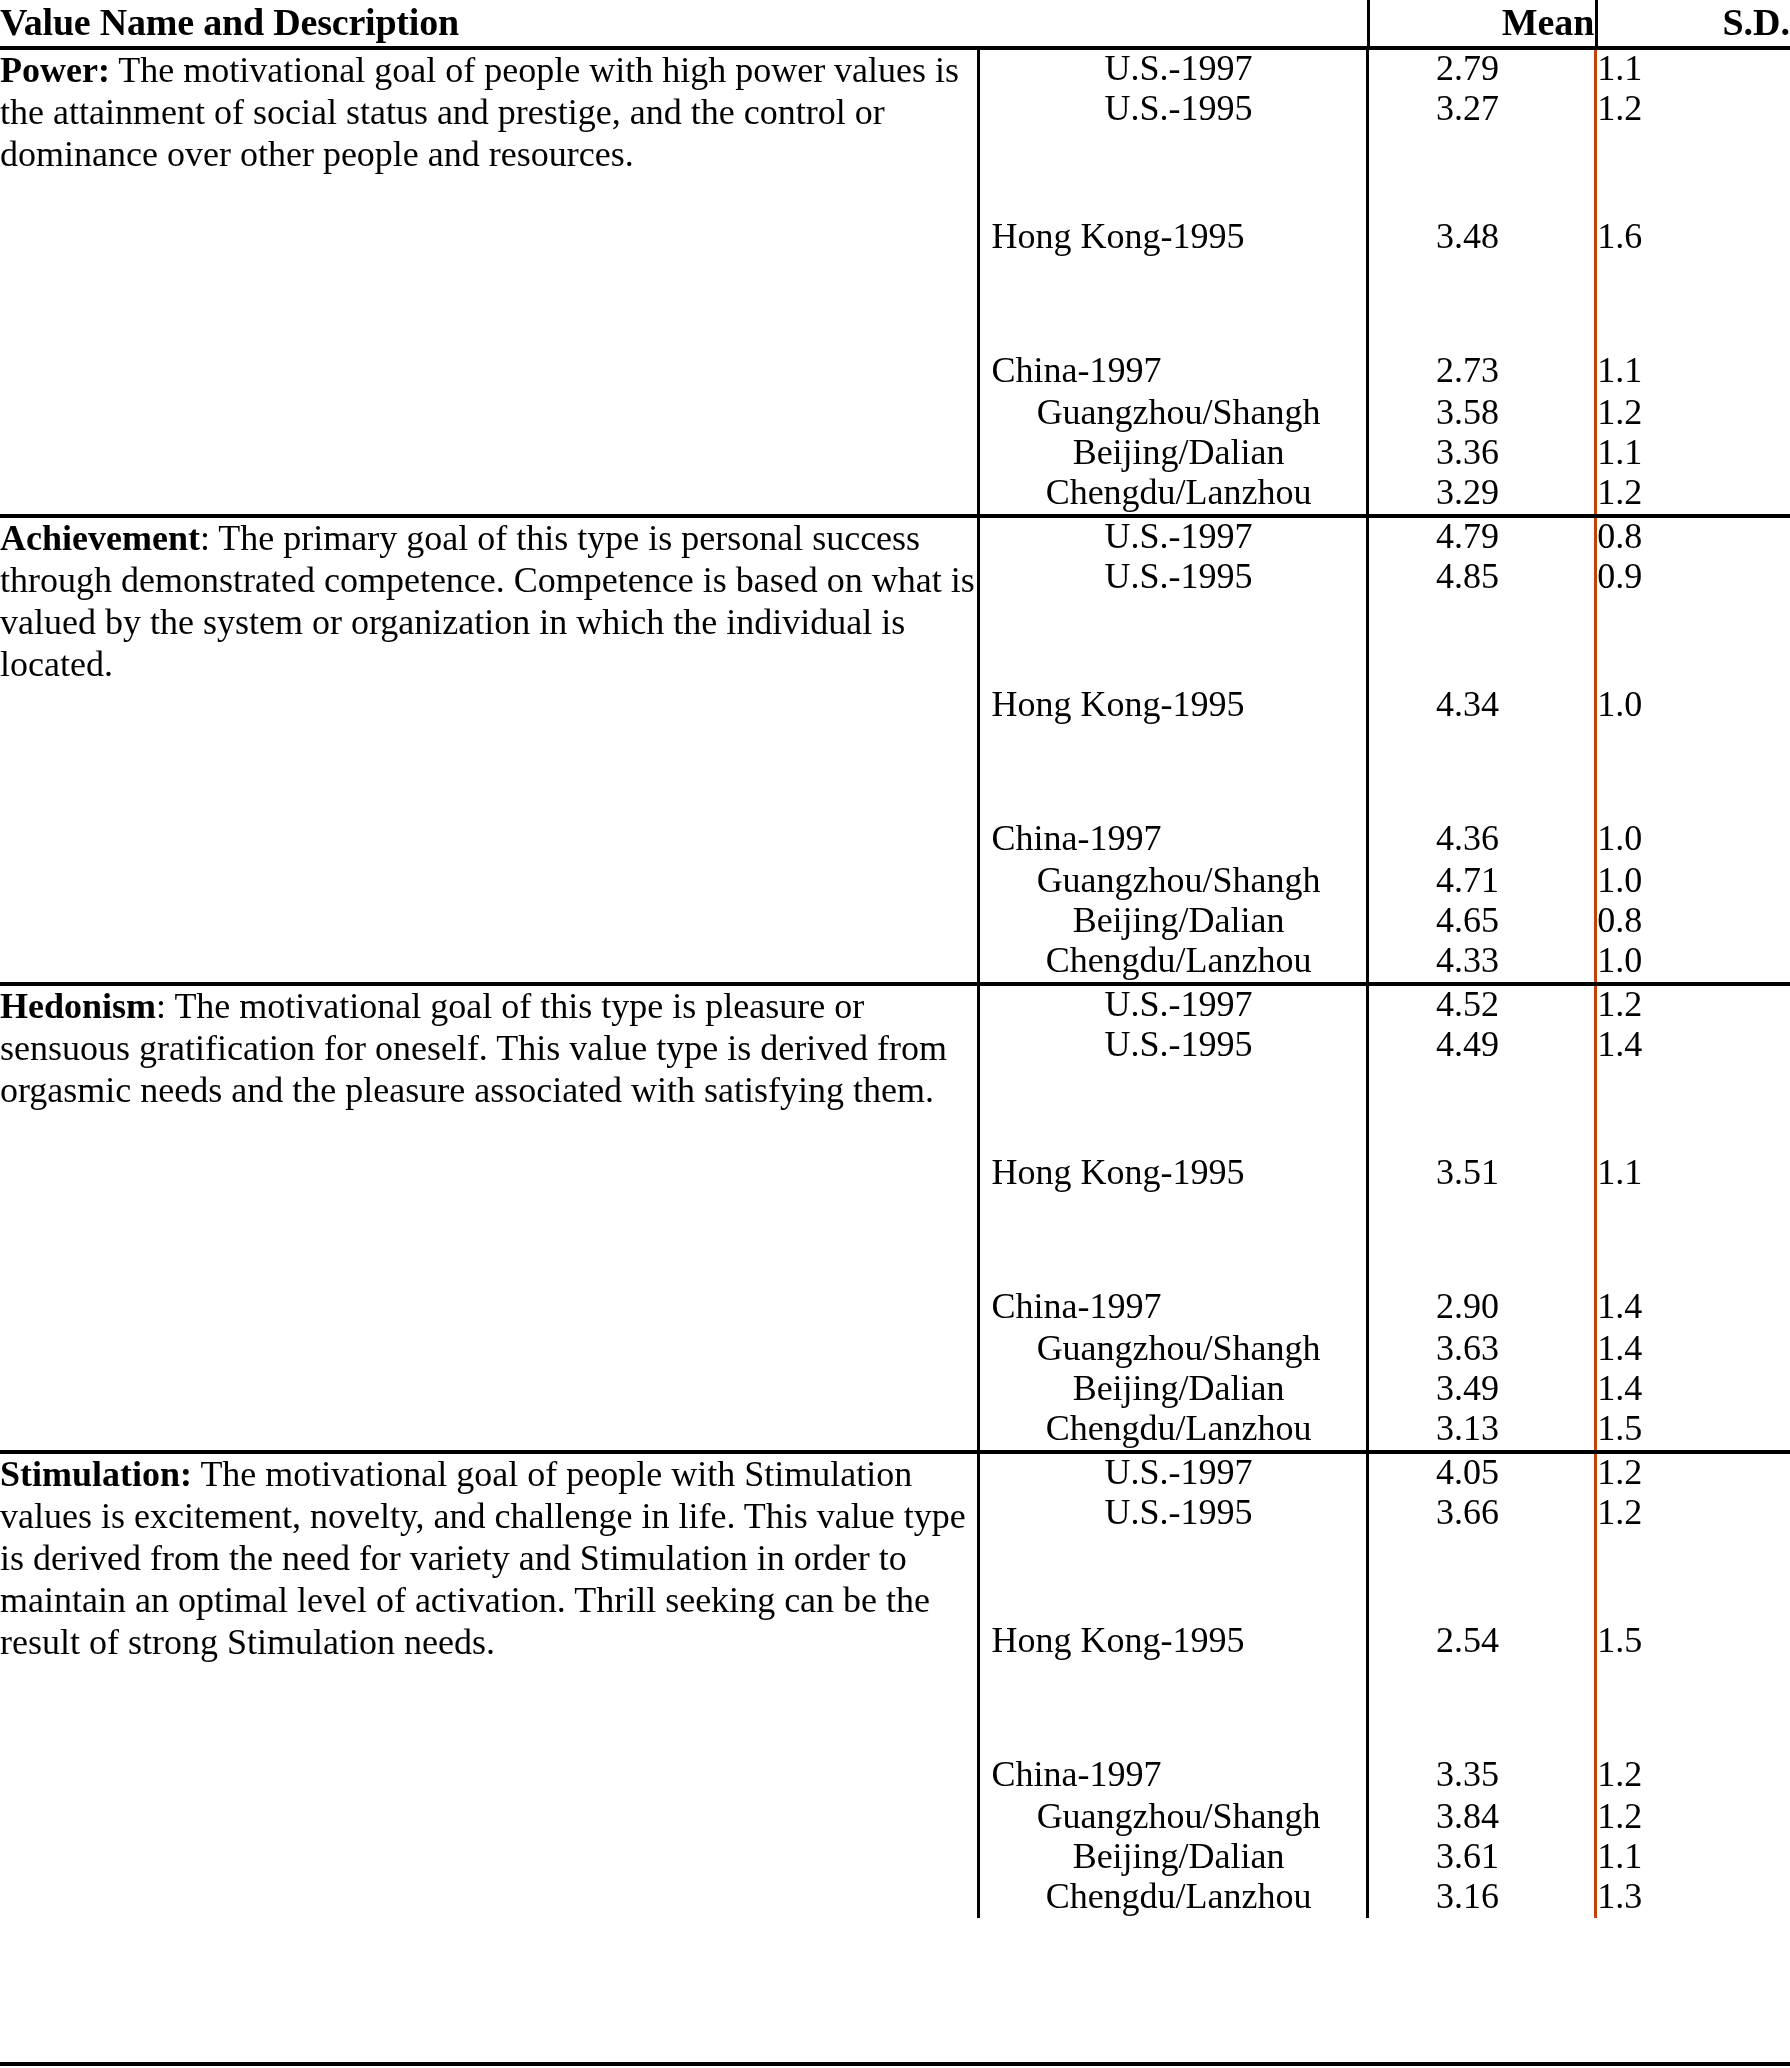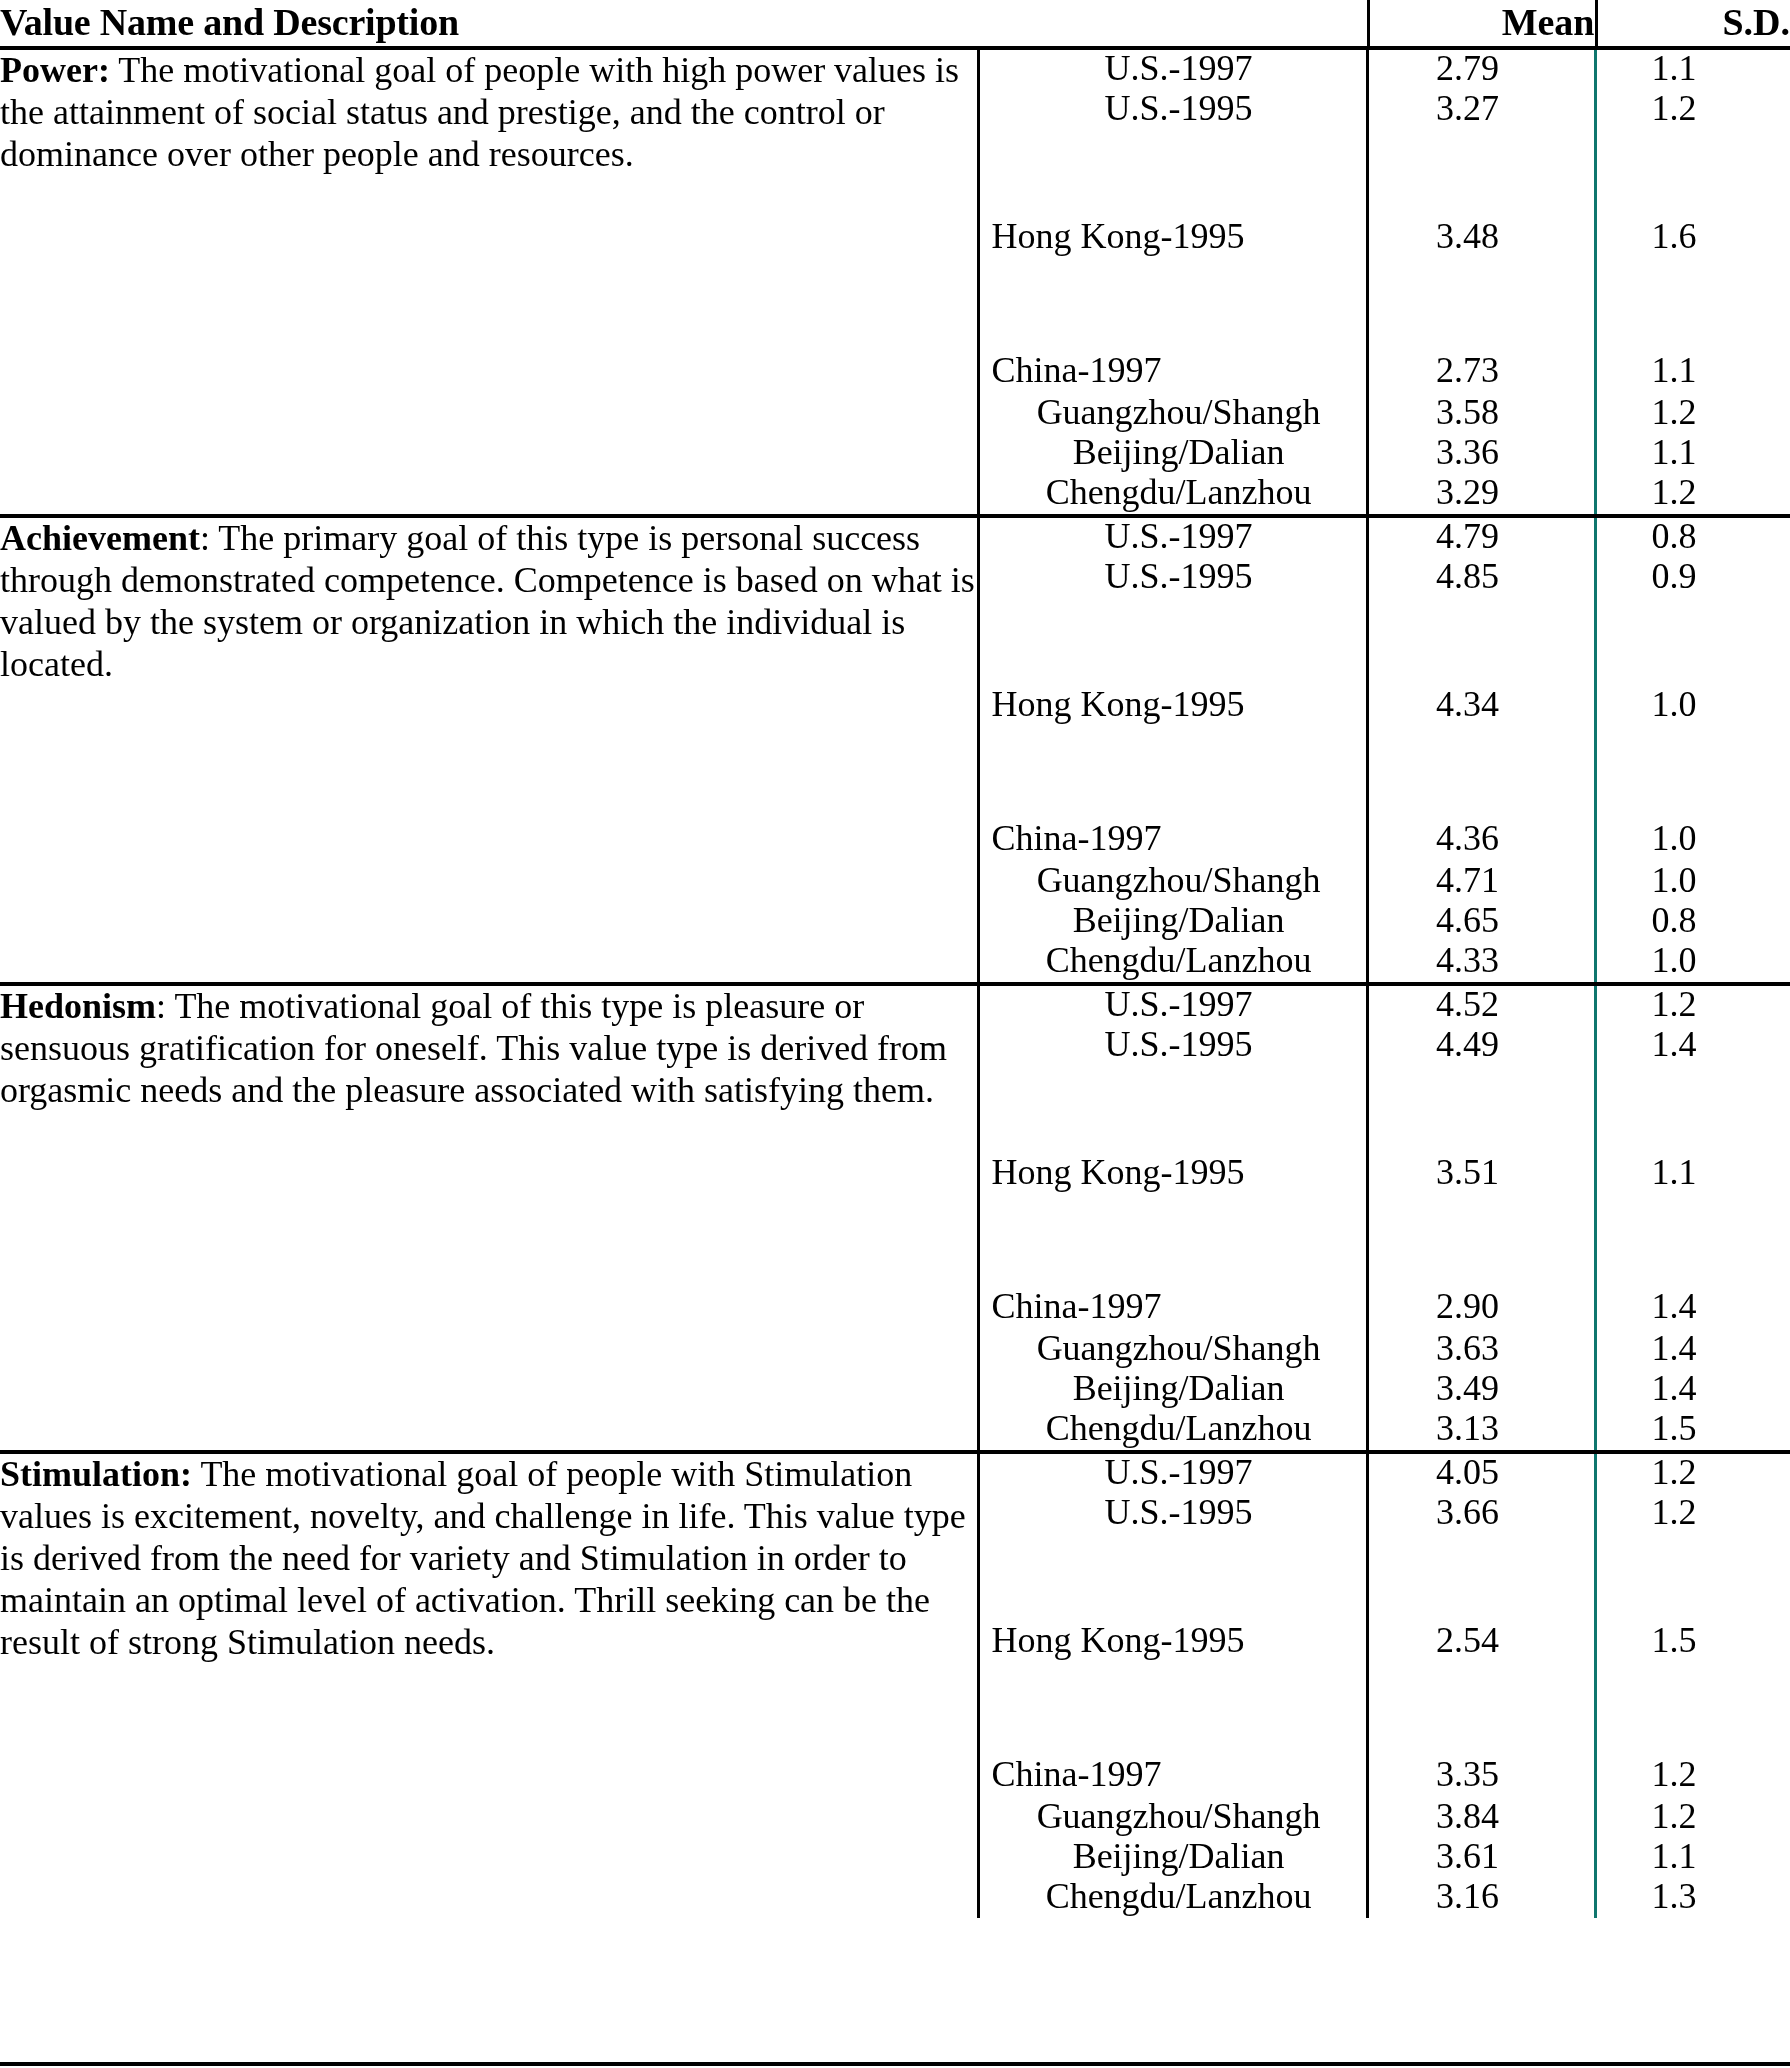--- a/index.html
+++ b/index.html
@@ -107,22 +107,22 @@
     white-space: nowrap;
     overflow: hidden;
     max-width: 387px;
   }
   table.inner td.mean {
     border-left: 3px solid #000;
     text-align: center;
     padding-right: 28px;
   }
   table.inner td.sd {
-    border-left: 3px solid #0f766e;
-    text-align: center;
+    border-left: 3px solid #c2410c;
+    text-align: left;
     padding-right: 39px;
   }
 
   
   tr.r-tight td { height: 40px; text-align: center; }
   tr.r-gap td   { height: 124px; }
   tr.r-gap td.lbl, tr.r-gap td.mean, tr.r-gap td.sd { vertical-align: bottom; padding-bottom: 6px; }
   tr.r-gap2 td  { height: 128px; margin-left: 32px; }
   tr.r-gap2 td.lbl, tr.r-gap2 td.mean, tr.r-gap2 td.sd { vertical-align: bottom; padding-bottom: 6px; }
 

